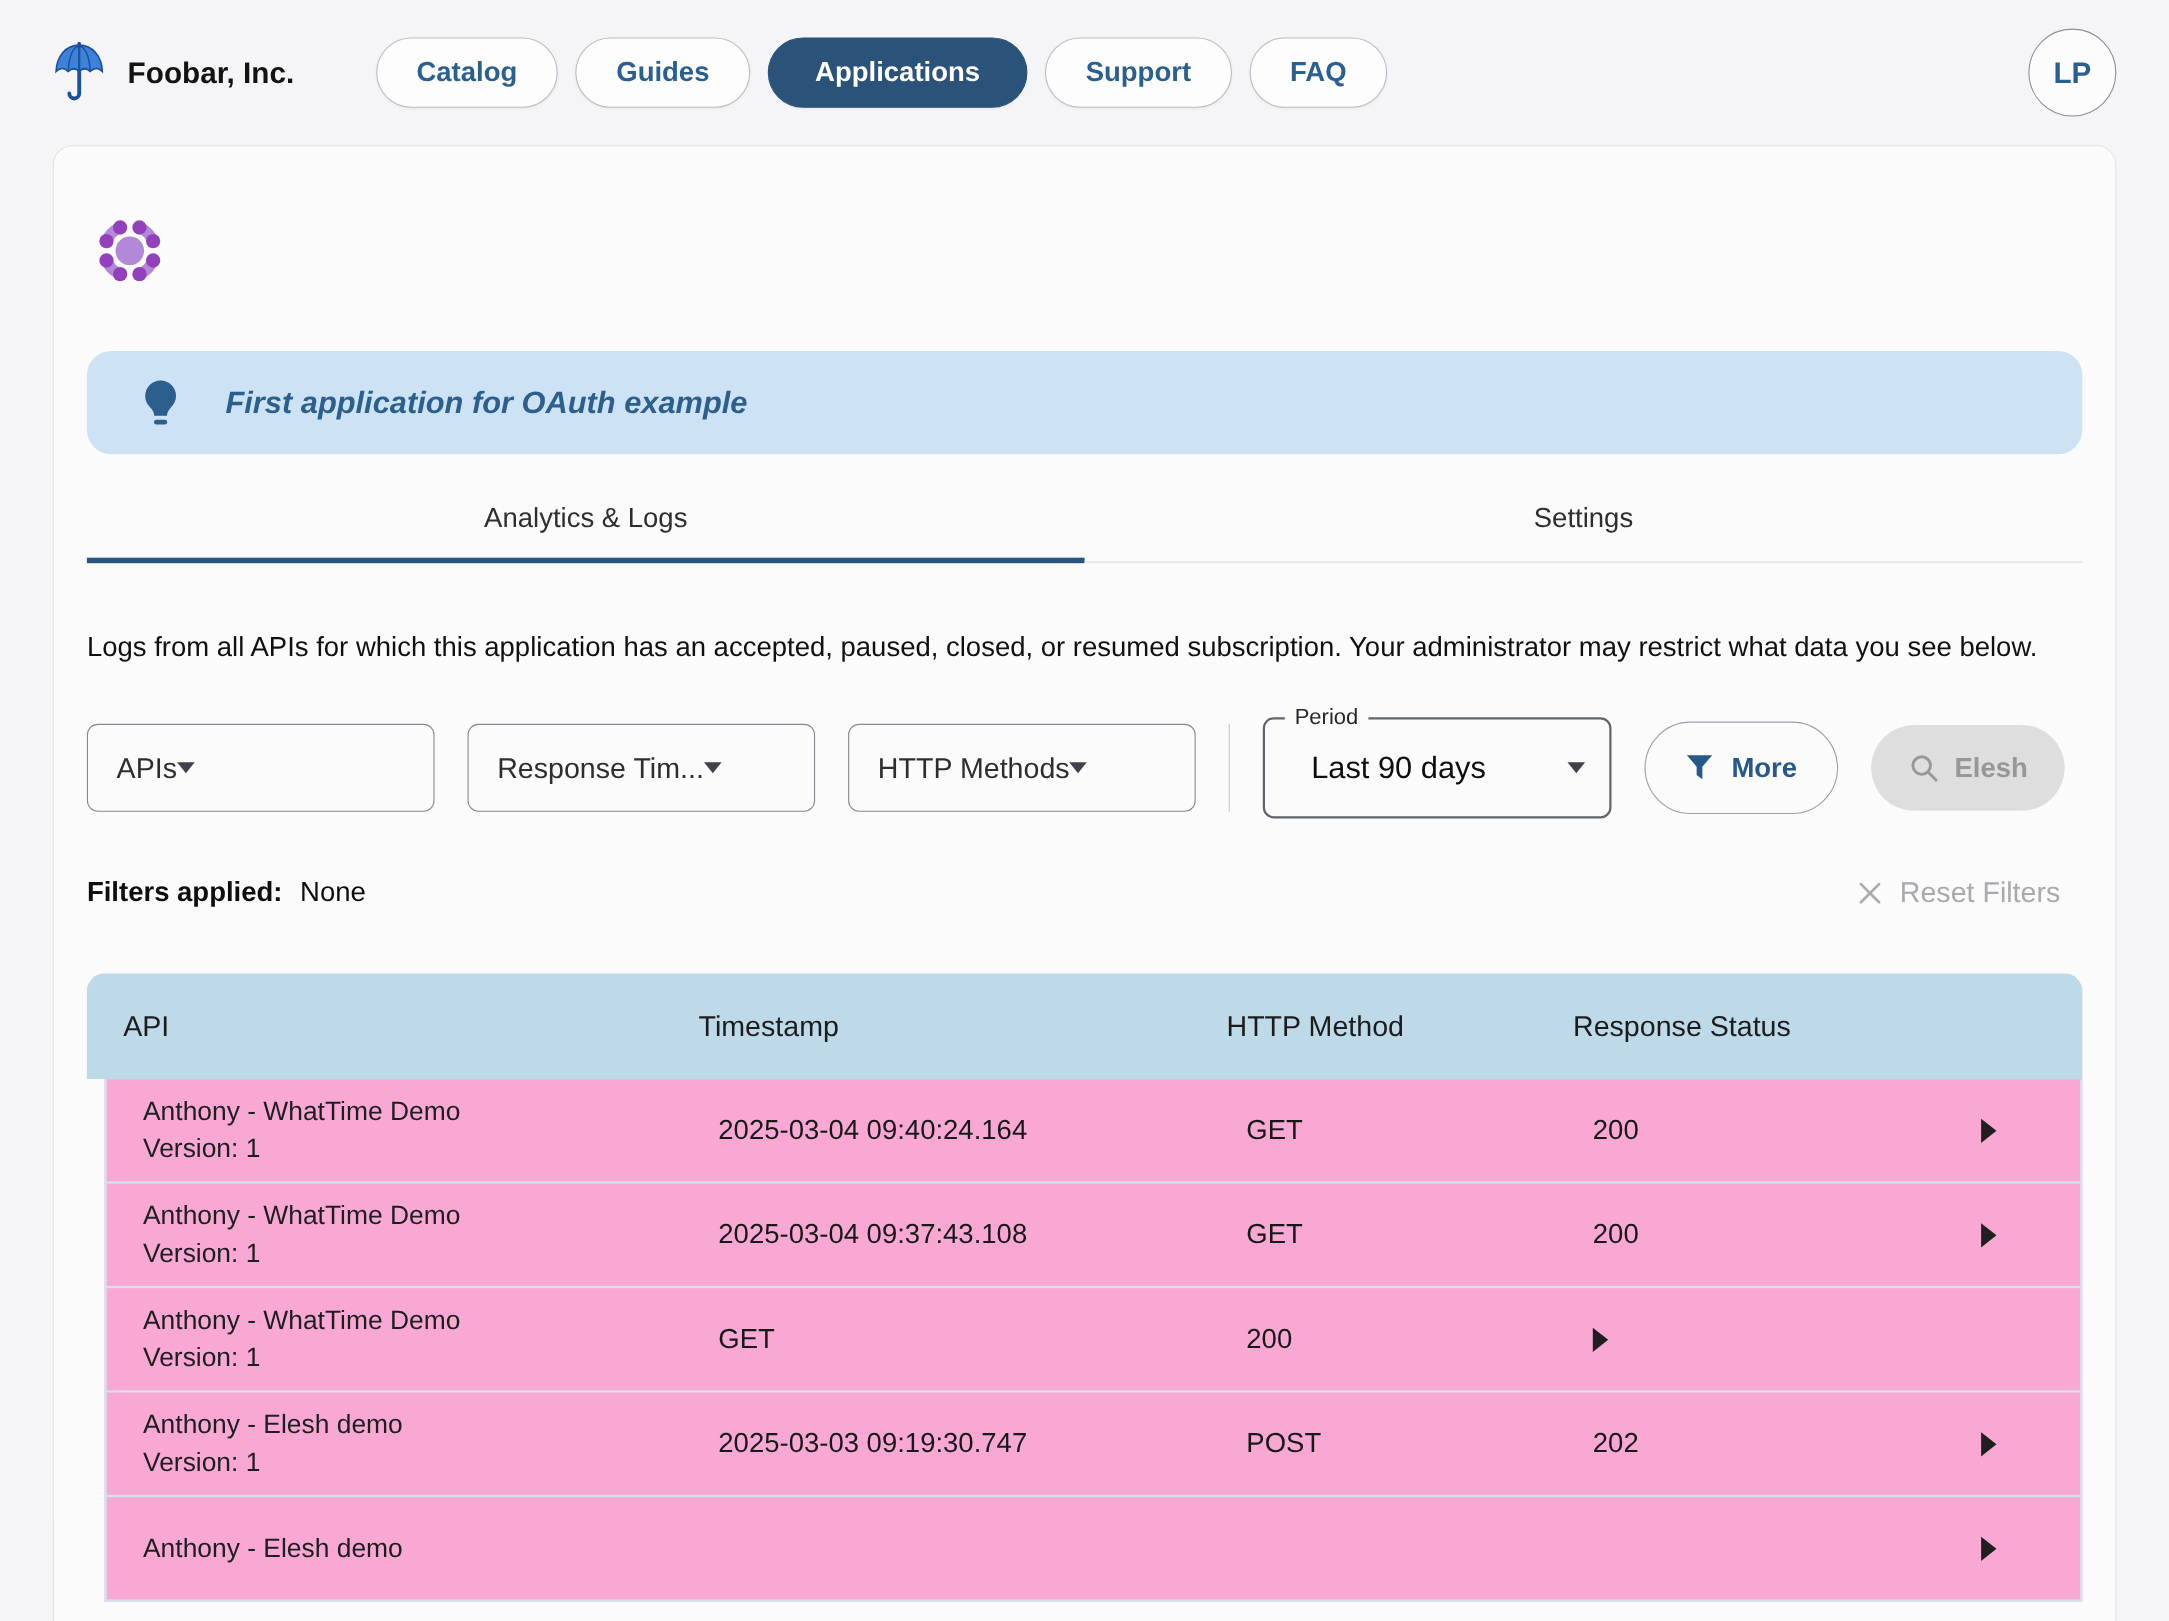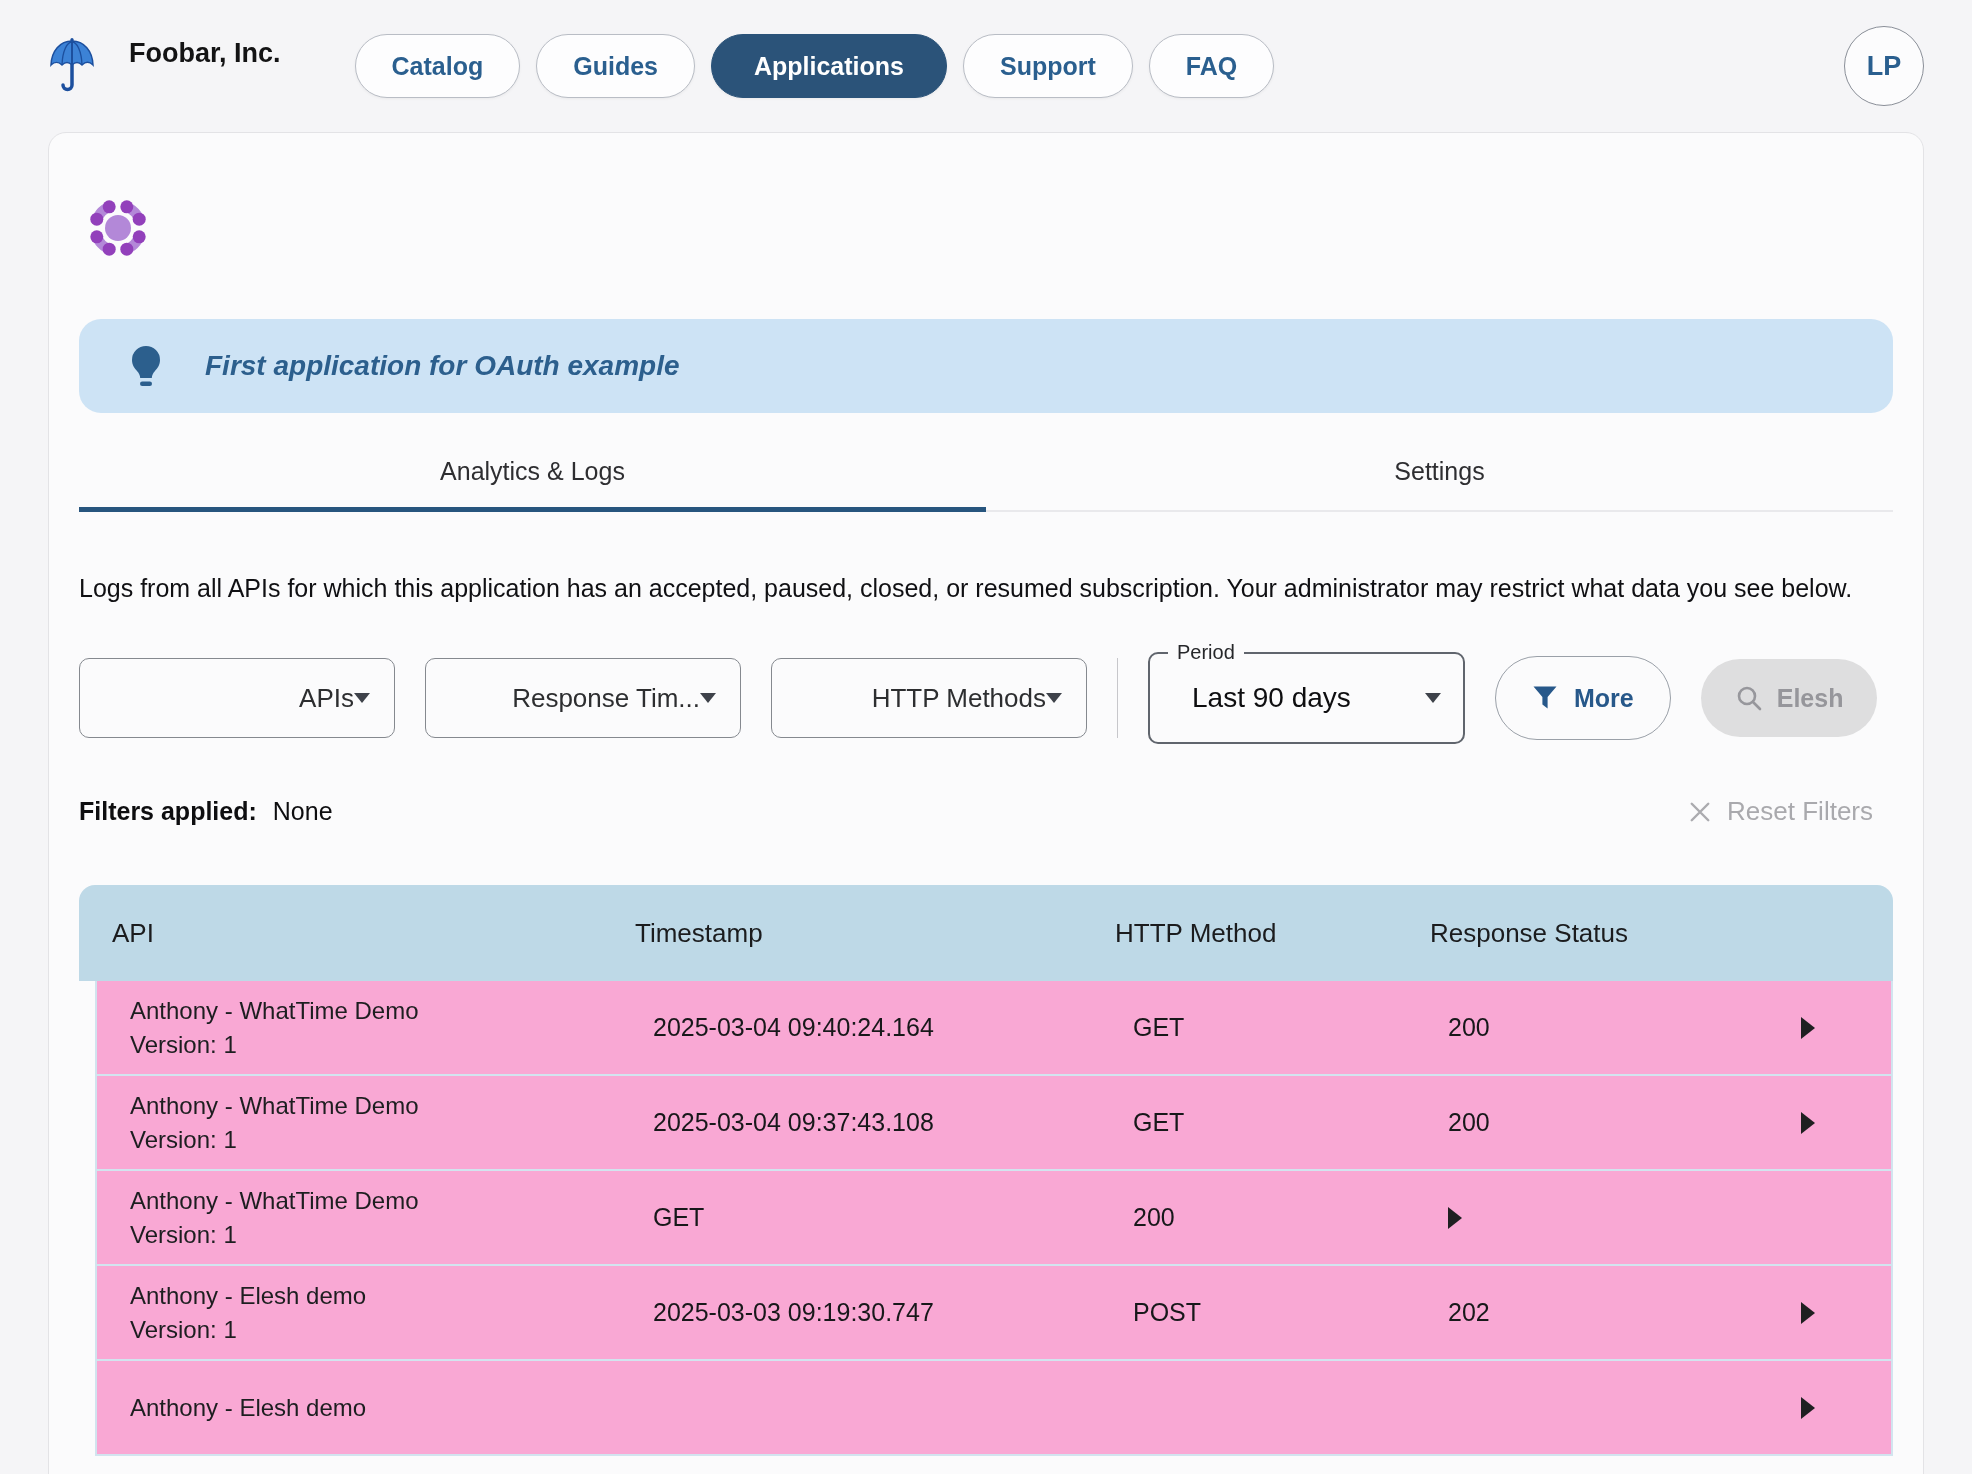--- a/index.html
+++ b/index.html
@@ -5,21 +5,21 @@
   * { box-sizing: border-box; }
   html,body { margin:0; padding:0; }
   body {
     width:1972px; height:1474px; overflow:hidden;
     background:#f5f5f7;
     font-family:"Liberation Sans", sans-serif;
     color:#1c1c1e;
   }
   
   .topnav { height:132px; display:flex; align-items:center; padding:0 48px; }
-  .brand { display:flex; gap:33px; cursor:pointer; }
+  .brand { display:flex; align-items:center; gap:20px; cursor:pointer; }
   .brand-name { font-size:27px; font-weight:600; color:#131314; }
   .pills { display:flex; gap:16px; margin-left:74px; }
   .pill {
     height:64px; padding:0 36px; border-radius:32px;
     border:1px solid #b9bdc5; background:#fdfdfe;
     color:#2a5f8f; font-size:25px; font-weight:600;
     display:flex; align-items:center; cursor:pointer;
     box-shadow:0 1px 3px rgba(0,0,0,.05);
   }
   .pill.active { background:#2b5379; border-color:#2b5379; color:#ffffff; padding:0 42px; }
@@ -49,21 +49,21 @@
     flex:1; text-align:center; font-size:25px; font-weight:500; color:#2e2e31;
     padding:18px 0 24px; border-bottom:2px solid #e9e9ec; cursor:pointer;
   }
   .tab.active { border-bottom:5px solid #27557e; padding-bottom:21px; }
   
   .logs-desc { margin:58px 0 0; font-size:25px; font-weight:500; line-height:1.45; color:#101013; max-width:1840px; }
   
   .filter-row { margin-top:46px; display:flex; align-items:center; gap:30px; }
   .select {
     width:316px; height:80px; border:1px solid #85898f; border-radius:10px;
-    display:flex; align-items:center; justify-content:flex-end;
+    display:flex; align-items:center; justify-content:flex-start;
     padding:0 24px 0 26px; font-size:26px; color:#2d2e30; cursor:pointer; background:transparent;
   }
   .caret { width:0; height:0; border-left:8px solid transparent; border-right:8px solid transparent; border-top:10px solid #3e424a; }
   .vdivider { width:1px; height:80px; background:#c7c7cb; }
   .period {
     position:relative; width:317px; height:92px;
     border:2px solid #60656d; border-radius:10px;
     display:flex; align-items:center; justify-content:space-between;
     padding:0 22px 0 42px; cursor:pointer;
   }

